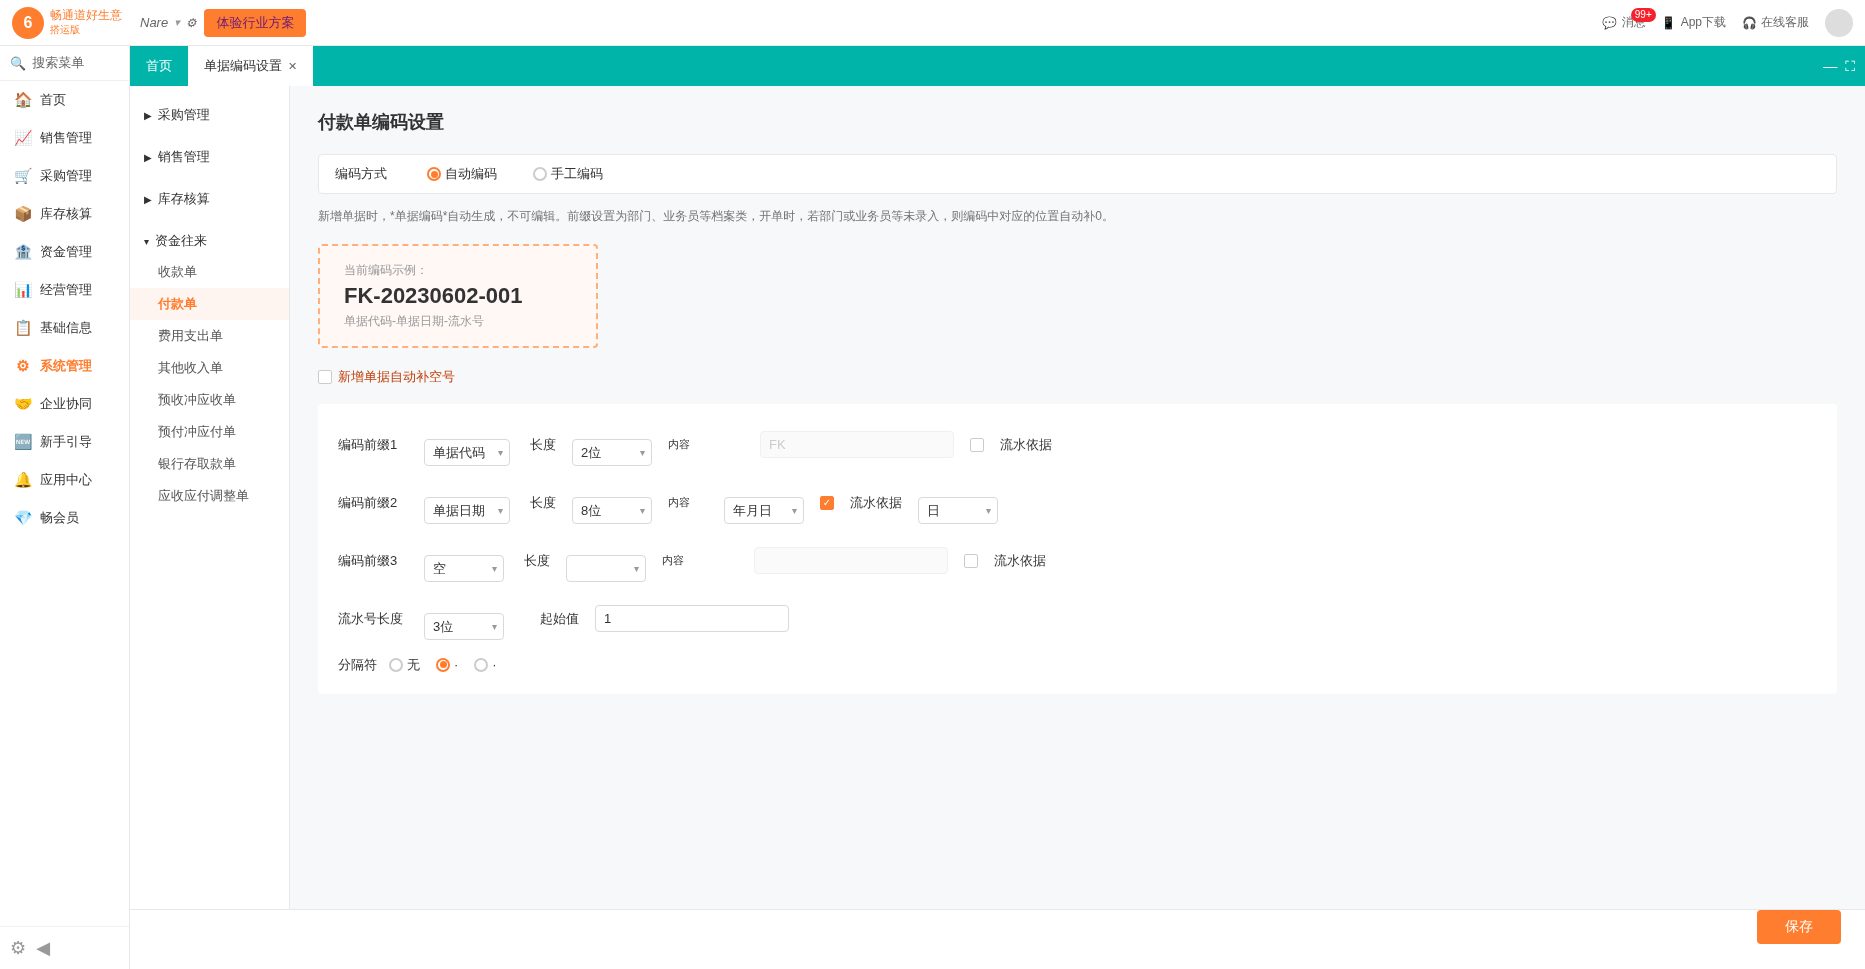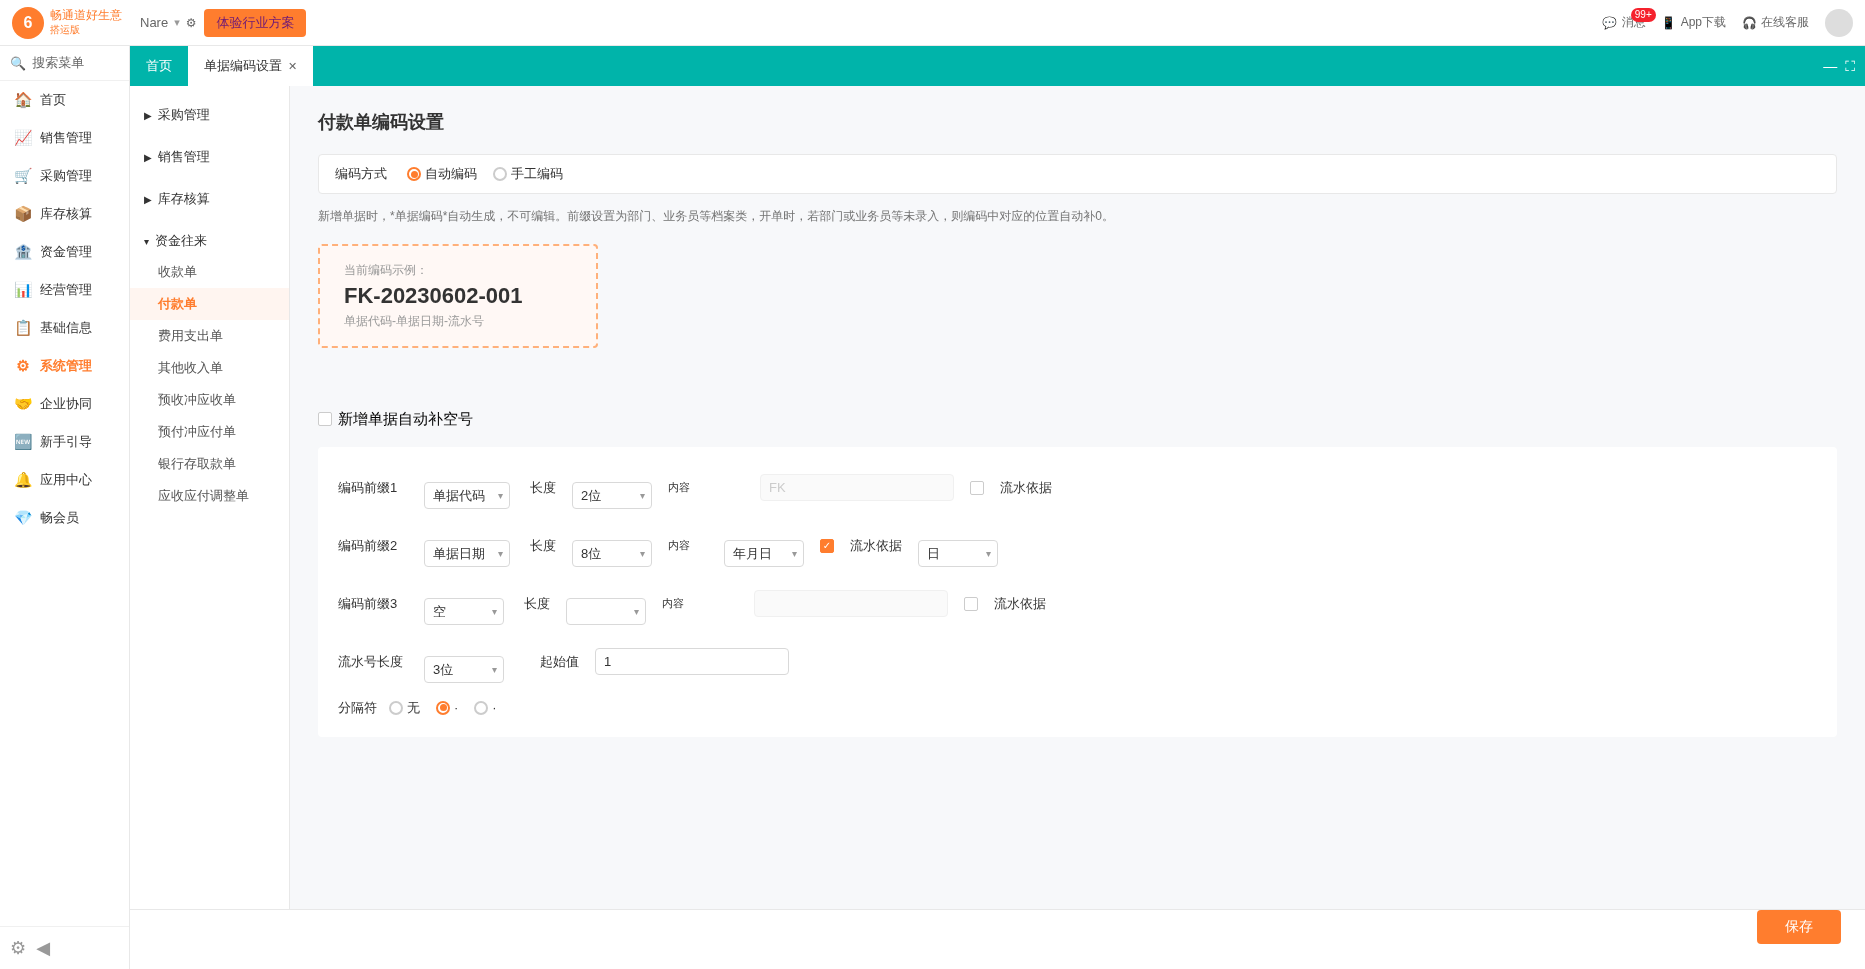--- a/index.html
+++ b/index.html
@@ -26,21 +26,21 @@
     .logo-icon {
       width: 32px; height: 32px;
       background: #ff7d2e;
       border-radius: 50%;
       display: flex; align-items: center; justify-content: center;
       color: #fff; font-size: 16px; font-weight: bold;
     }
     .logo-text { font-size: 12px; color: #ff7d2e; line-height: 1.2; }
     .logo-sub { font-size: 10px; color: #ff7d2e; }
     .top-bar-nav {
-      display: flex; align-items: center; gap: 6px;
+      display: flex; align-items: center; gap: 6px; font-style: italic;
     }
     .top-bar-nav span { font-size: 12px; color: #666; }
     .top-bar-gear { font-size: 16px; color: #666; cursor: pointer; }
     .industry-btn {
       background: #ff7d2e; color: #701a75; border: none; border-radius: 4px;
       padding: 5px 12px; font-size: 13px; cursor: pointer;
     }
     .top-bar-right {
       margin-left: auto;
       display: flex; align-items: center; gap: 16px;
@@ -181,21 +181,21 @@
       border: 1px solid #e8e8e8;
       border-radius: 4px;
       padding: 10px 16px;
       display: flex;
       align-items: flex-end;
       gap: 20px;
       margin-bottom: 12px;
     }
     .code-method-label { font-size: 13px; color: #333; }
     .radio-group { display: flex; align-items: center; gap: 16px; }
-    .radio-option { display: flex; align-items: center; gap: 4px; font-size: 13px; color: #333; cursor: pointer; }
+    .radio-option { display: flex; align-items: center; gap: 4px; font-size: 13px; color: #333; cursor: pointer; margin-left: 20px; }
     .radio-dot {
       width: 14px; height: 14px; border-radius: 50%;
       border: 2px solid #ccc;
       display: flex; align-items: center; justify-content: center;
     }
     .radio-dot.checked { border-color: #ff7d2e; }
     .radio-dot.checked::after {
       content: ''; width: 7px; height: 7px;
       background: #ff7d2e; border-radius: 50%;
     }
@@ -219,21 +219,21 @@
       min-width: 280px;
     }
     .code-preview-label { font-size: 12px; color: #999; margin-bottom: 4px; }
     .code-preview-value { font-size: 22px; font-weight: bold; color: #333; }
     .code-preview-desc { font-size: 12px; color: #999; margin-top: 4px; }
 
     
     .checkbox-row {
       display: flex; align-items: center; gap: 6px;
       margin-bottom: 18px;
-      font-size: 15px; color: #000000; margin-top: 42px;
+      font-size: 13px; color: #c2410c;
     }
     .checkbox-box {
       width: 14px; height: 14px;
       border: 1px solid #ccc; border-radius: 2px;
       background: #fff;
     }
 
     
     .form-section { background: #fff; border-radius: 4px; padding: 20px; }
     .form-row {

